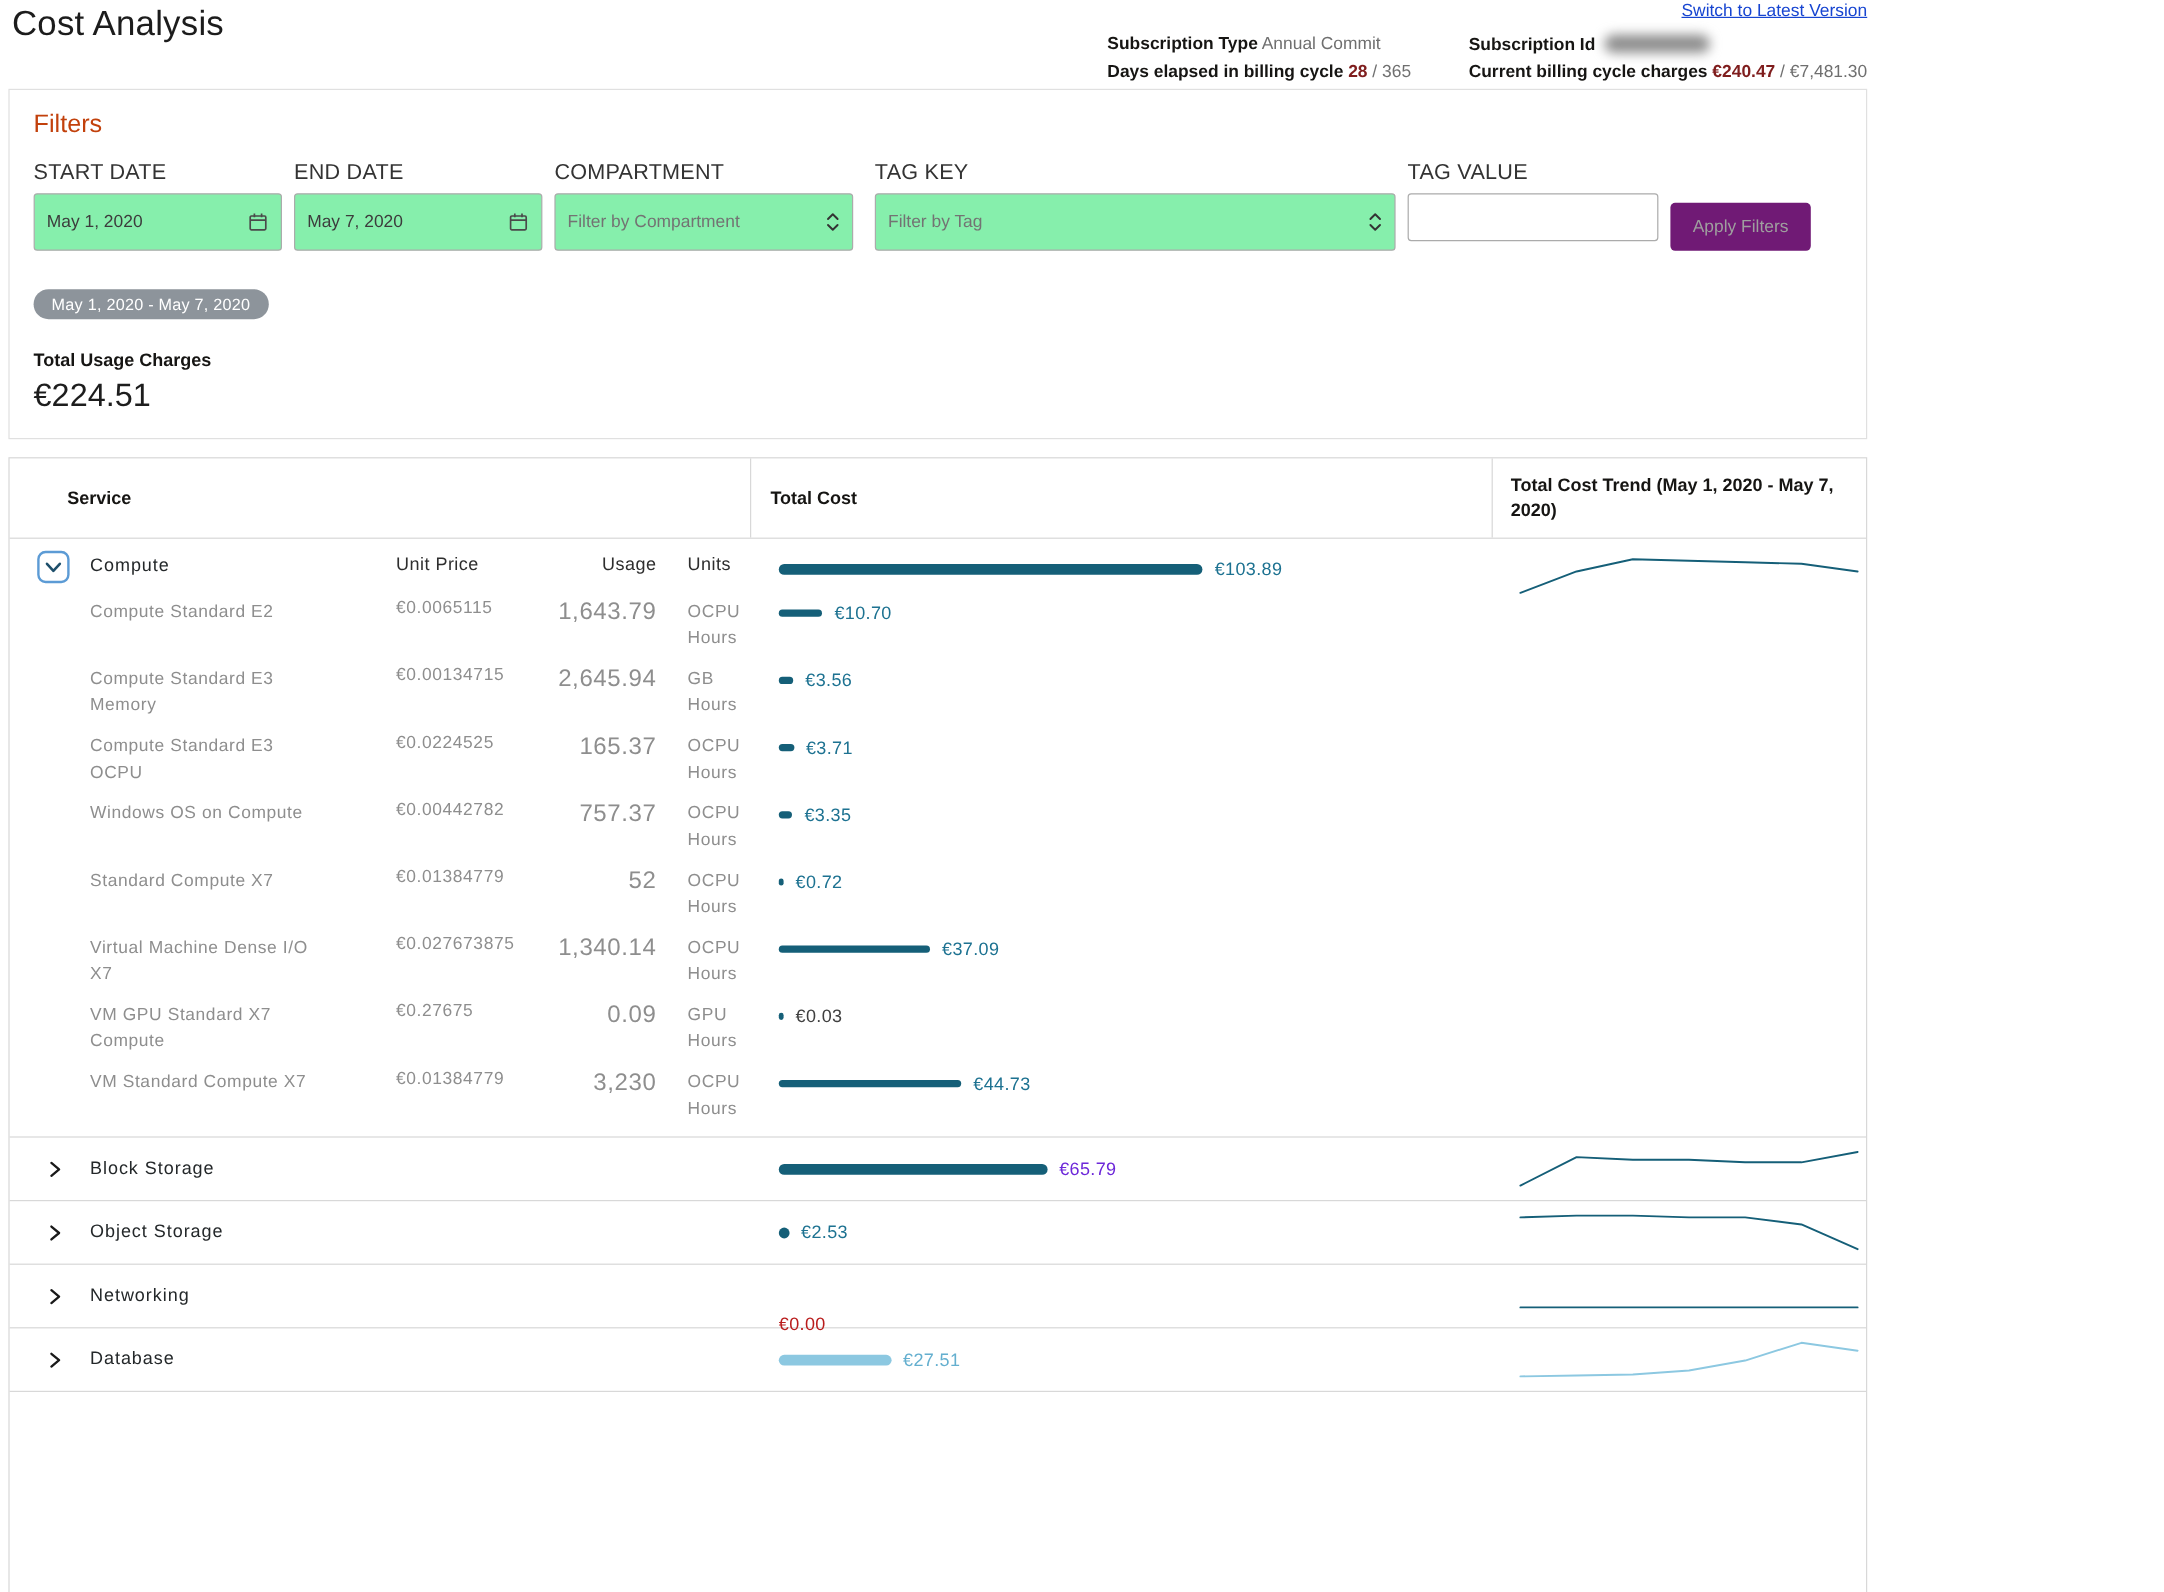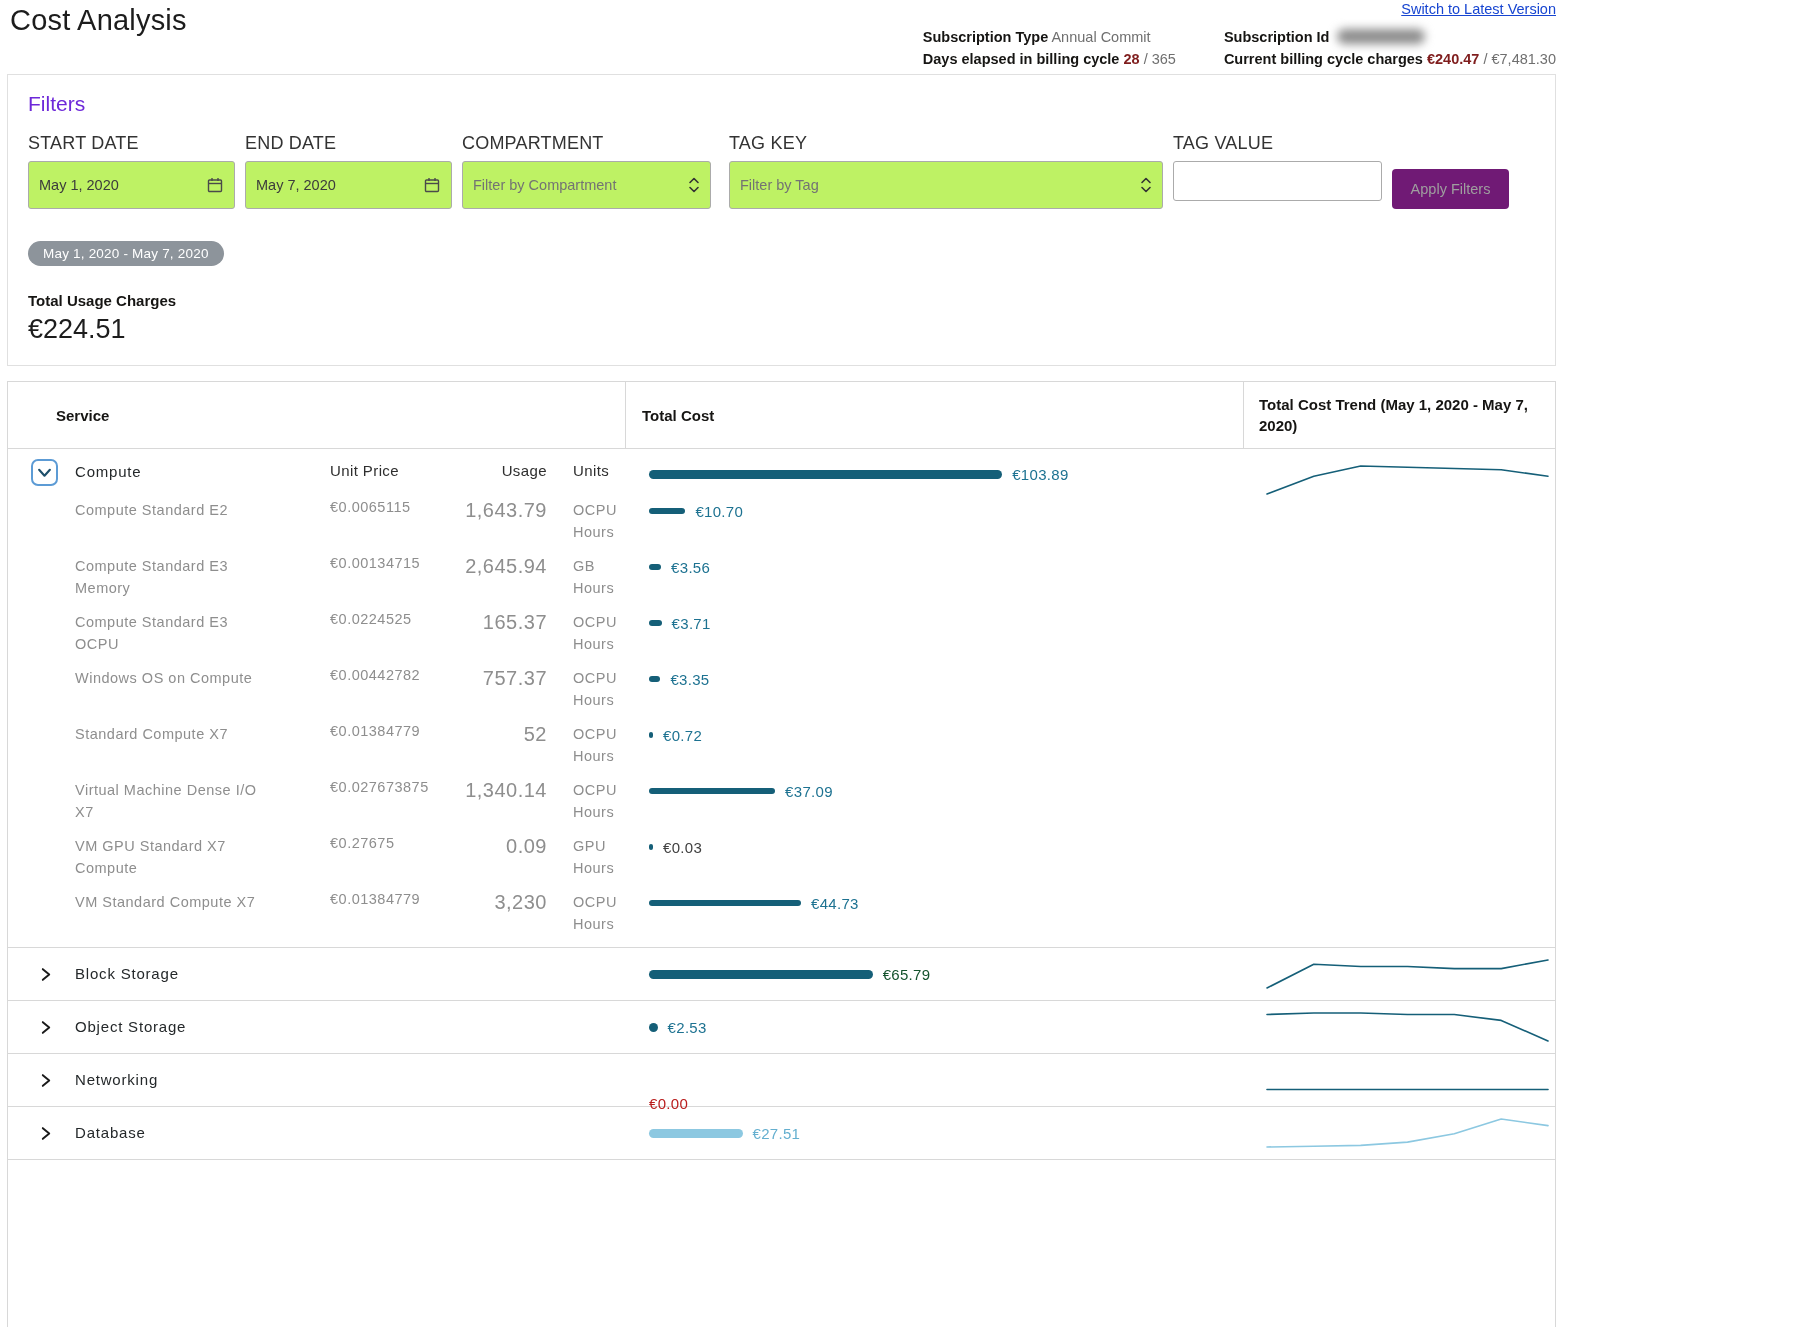--- a/index.html
+++ b/index.html
@@ -23,25 +23,25 @@
   .switch-link{position:absolute;top:1px;right:0;font-size:14.5px;color:var(--link);text-decoration:underline;cursor:pointer}
   .sub-grid{position:absolute;top:29px;right:0;display:grid;grid-template-columns:auto auto;column-gap:48px;row-gap:6px}
   .sub-cell{font-size:14.5px;white-space:nowrap}
   .sub-cell .lbl{font-weight:700;color:#161513}
   .muted{color:#6f6f6f}
   .muted-strong{color:#7f1d1d;font-weight:700}
   .blur-blob{display:inline-block;width:88px;height:15px;border-radius:8px;background:#8c8c8c;filter:blur(5px);vertical-align:-2px;margin-left:8px}
 
   
   .filters-card{border:1px solid #e0e0e0;padding:17px 20px 20px;background:#fff}
-  .filters-title{font-size:21px;font-weight:500;color:#6d28d9}
+  .filters-title{font-size:21px;font-weight:500;color:#c2410c}
   .filter-row{display:flex;align-items:flex-start;margin-top:17px;gap:10px}
   .field{display:flex;flex-direction:column}
   .f-label{font-size:18px;font-weight:500;color:#333;letter-spacing:.2px;margin-bottom:7px;min-height:16px}
-  .inputbox{height:48px;border:1px solid #ababab;border-radius:3px;display:flex;align-items:center;justify-content:space-between;padding:13px 10px;font-size:14.5px;color:#3c3c3c;background:#bef264;cursor:pointer}
+  .inputbox{height:48px;border:1px solid #ababab;border-radius:3px;display:flex;align-items:center;justify-content:space-between;padding:13px 10px;font-size:14.5px;color:#3c3c3c;background:#86efac;cursor:pointer}
   .inputbox .ph{color:#737373}
   .w207{width:207px}.w249{width:249px}.w434{width:434px}
   .tagkey{margin-left:8px}
   .text-input{height:40px;width:209px;border:1px solid #ababab;border-radius:3px;padding:0 10px;font-size:14.5px;font-family:"Liberation Sans",sans-serif}
   .apply-wrap{align-self:flex-end}
   .apply-btn{height:40px;width:117px;margin-left:0;background:#701a75;color:#9f9f9f;border:none;border-radius:4px;font-size:14.5px;font-family:"Liberation Sans",sans-serif;cursor:pointer}
   .icon-svg{display:inline-flex;align-items:center}
   .chip{display:inline-block;margin-top:32px;background:var(--chip);color:#fff;font-size:13.5px;padding:5px 15px;border-radius:13px;letter-spacing:.2px}
   .total-label{margin-top:26px;font-size:15px;font-weight:700;color:#161513}
   .total-value{margin-top:5px;font-size:27px;font-weight:400;color:#1d1d1d}
@@ -301,21 +301,21 @@
             </div>
           </div>
         </div>
         <div class="g-collapsed">
           <span class="chev-btn"><svg width="15" height="15" viewBox="0 0 14 14">
               <path d="M4.5 2 L10.5 7 L4.5 12" fill="none" stroke="#1a1a1a" stroke-width="1.8" stroke-linecap="round" stroke-linejoin="round"></path>
             </svg></span>
           <span class="g-name">Block Storage</span>
           <div class="cost-cell">
             <span class="bar" style="width: 223.686px; background: rgb(21, 95, 120);"></span>
-            <span class="cost-val" style="color: #14532d;">€65.79</span>
+            <span class="cost-val" style="color: #6d28d9;">€65.79</span>
           </div>
           <span class="spark">
             <svg width="287" height="34" viewBox="0 0 287 34">
               <polyline points="3.0,31.0 49.8,7.3 96.7,9.5 143.5,9.5 190.3,11.6 237.2,11.6 284.0,3.0" fill="none" stroke="#155f78" stroke-width="1.6" stroke-linejoin="round" stroke-linecap="round"></polyline>
             </svg>
           </span>
         </div>
         <div class="g-collapsed">
           <span class="chev-btn"><svg width="15" height="15" viewBox="0 0 14 14">
               <path d="M4.5 2 L10.5 7 L4.5 12" fill="none" stroke="#1a1a1a" stroke-width="1.8" stroke-linecap="round" stroke-linejoin="round"></path>

